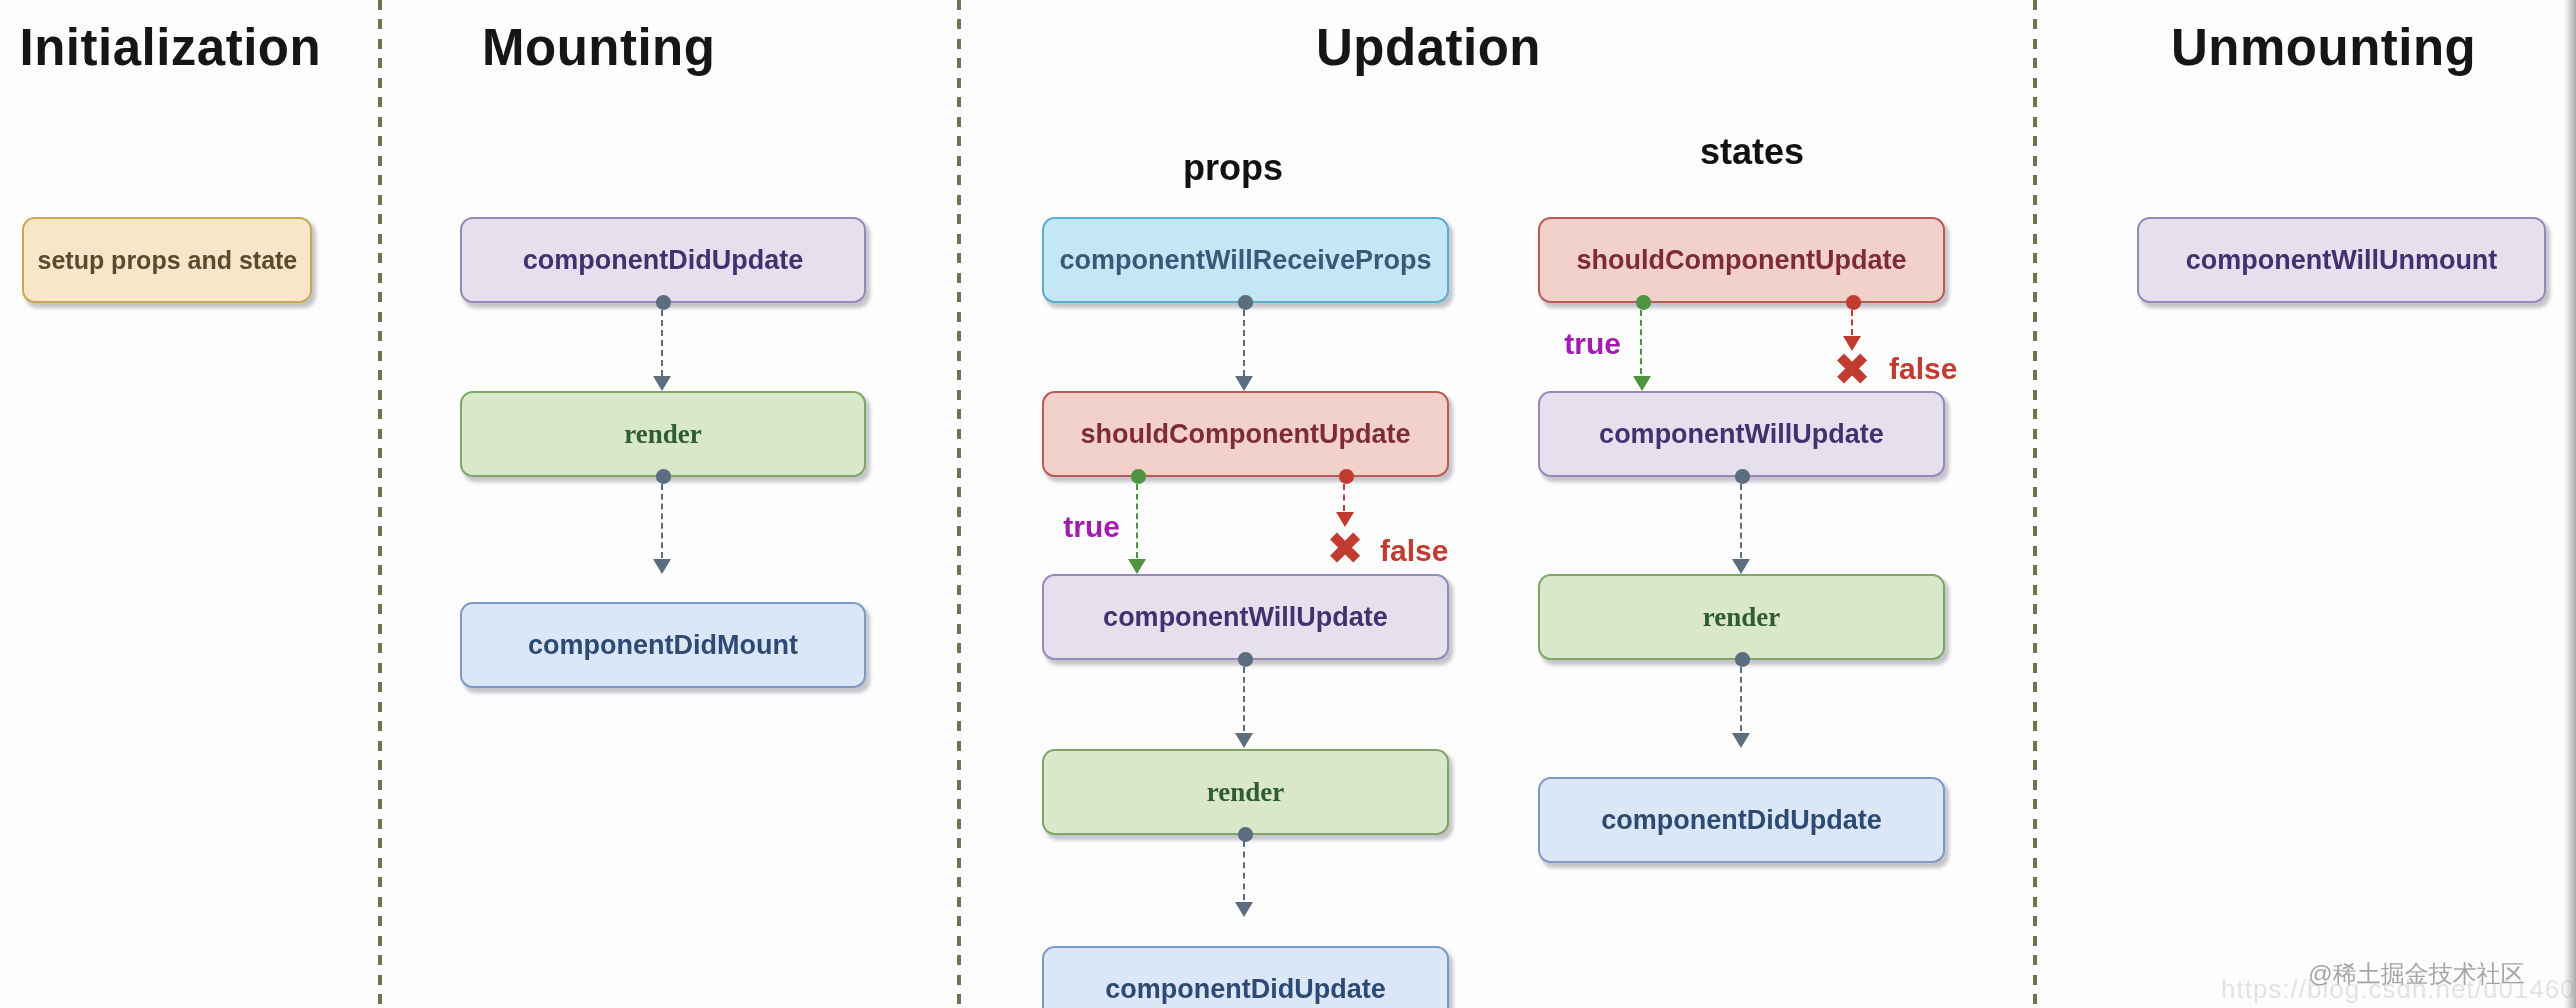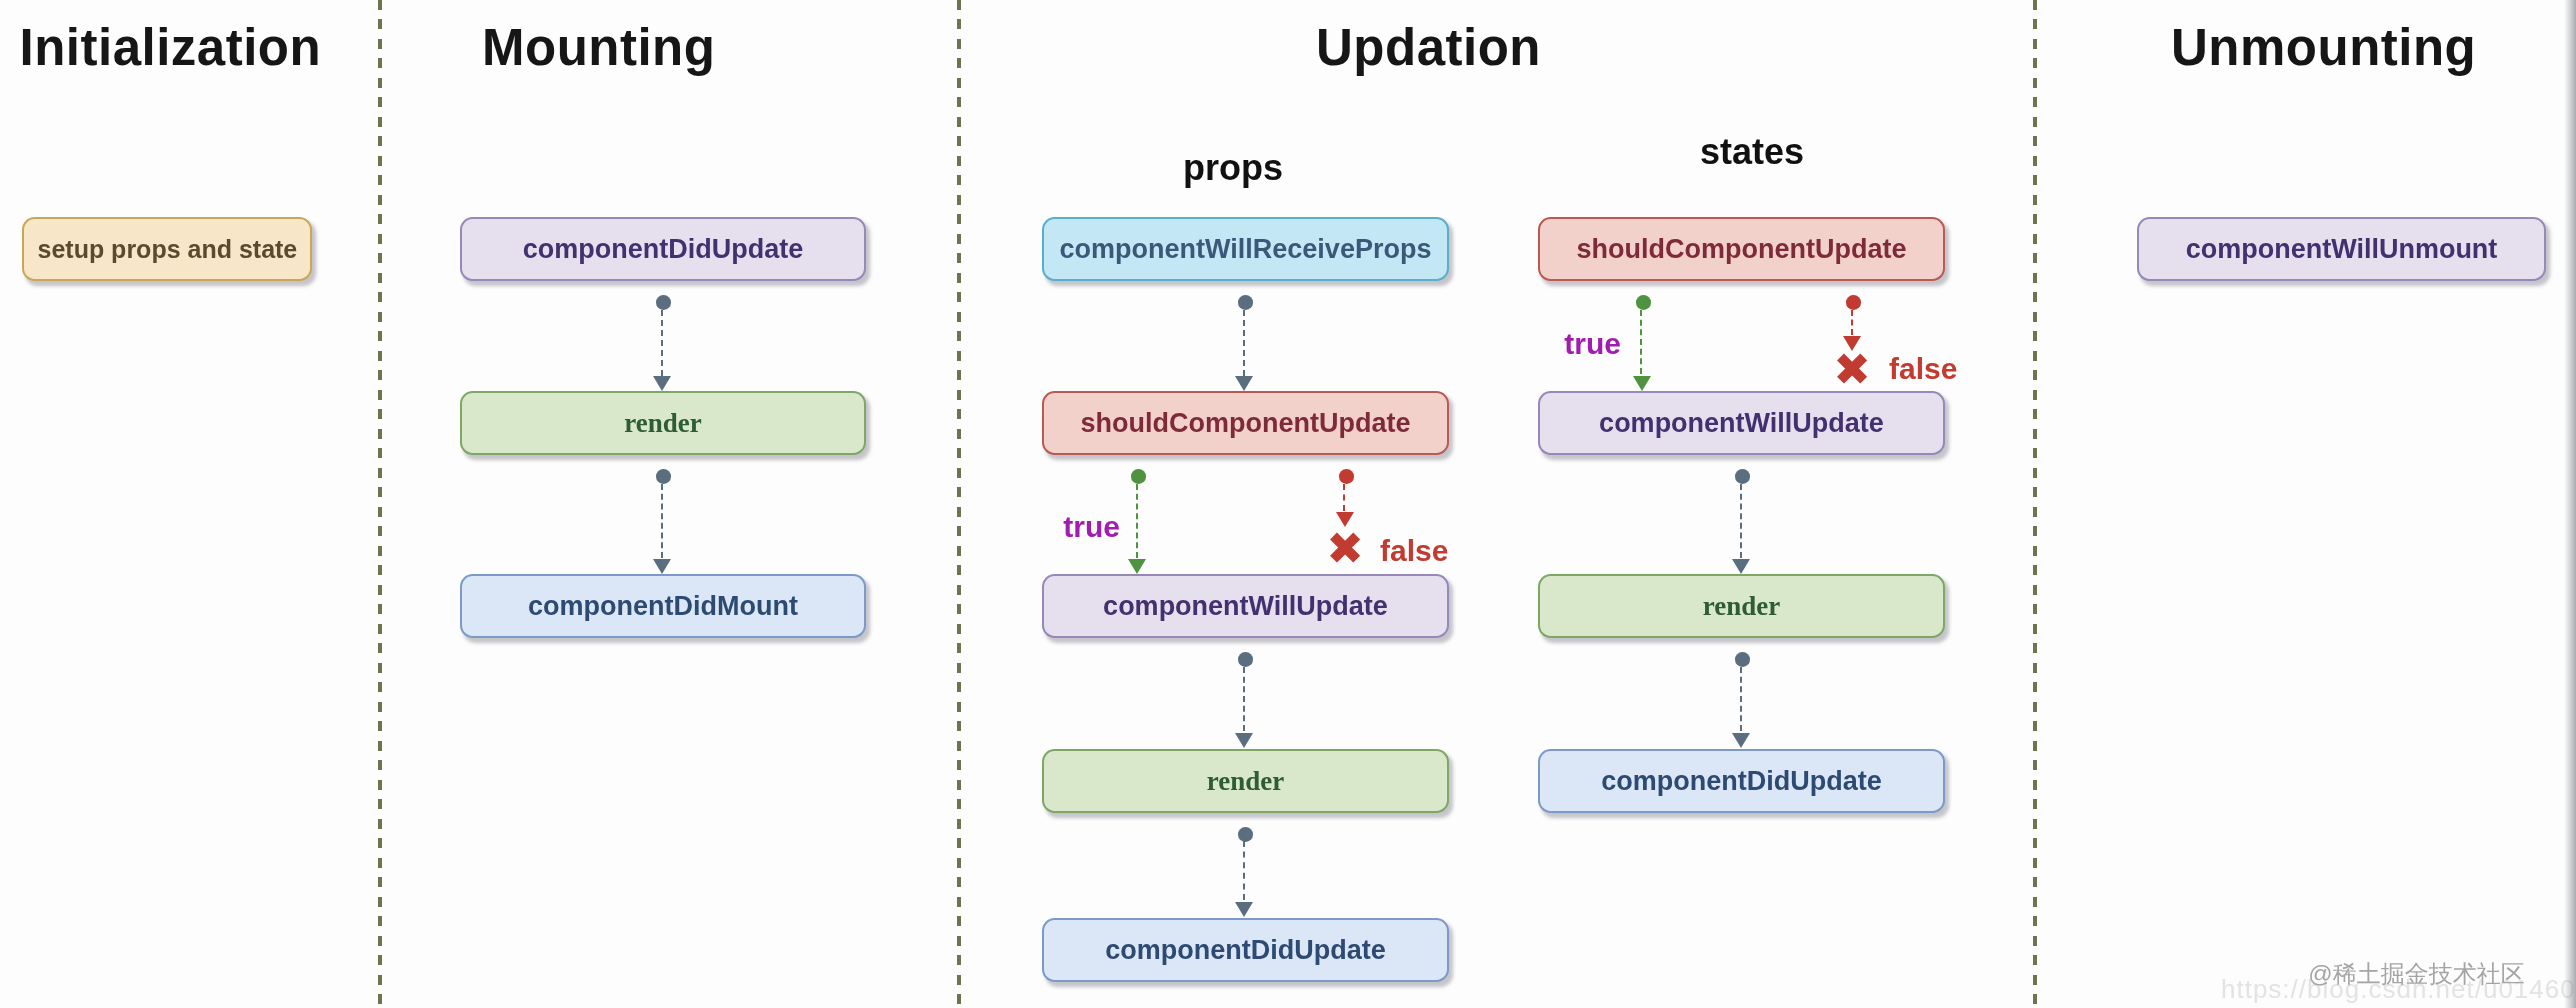--- a/index.html
+++ b/index.html
@@ -18,31 +18,31 @@
   .sub-title{
     position:absolute;
     font-size:36px;font-weight:700;color:#111111;
     text-align:center;
   }
   .separator{
     position:absolute;top:0;bottom:0;width:3.9px;
     background:repeating-linear-gradient(to bottom,#6b7550 0 9.7px,transparent 9.7px 19.5px);
   }
   .node{
-    position:absolute;height:64px;
+    position:absolute;height:86px;
     border-radius:12.7px;
     display:flex;align-items:center;justify-content:center;
     font-size:27px;font-weight:700;
     box-shadow:3.9px 4.9px 3.9px rgba(110,110,125,0.40);
     box-sizing:border-box;
   }
   .node.setup { background:#f8e6c8;border:2.9px solid #c8a855;color:#5c4a30; }
   .node.purple{ background:#e6dfee;border:2.4px solid #9688b8;color:#42306f; }
   .node.green { background:#d9e8ca;border:2.4px solid #7ea765;color:#2e5c33;font-family:Liberation Serif, serif; }
-  .node.blue  { background:#dbe6f6;border:2.4px solid #7b9ac8;color:#2c4a72; }
+  .node.blue  { background:#dbe6f6;border:2.4px solid #7b9ac8;color:#2c4a72;margin-top:28px; }
   .node.cyan  { background:#c3e7f4;border:2.9px solid #58aecb;color:#3a5878; }
   .node.pink  { background:#f2d1cb;border:2.9px solid #ba5a52;color:#7e2a38; }
   .dot{
     position:absolute;width:14.6px;height:14.6px;border-radius:50%;
     background:#5b6e80;
   }
   .dot.green{background:#4f9340;}
   .dot.red{background:#c23b31;}
   .vline{
     position:absolute;width:0;

